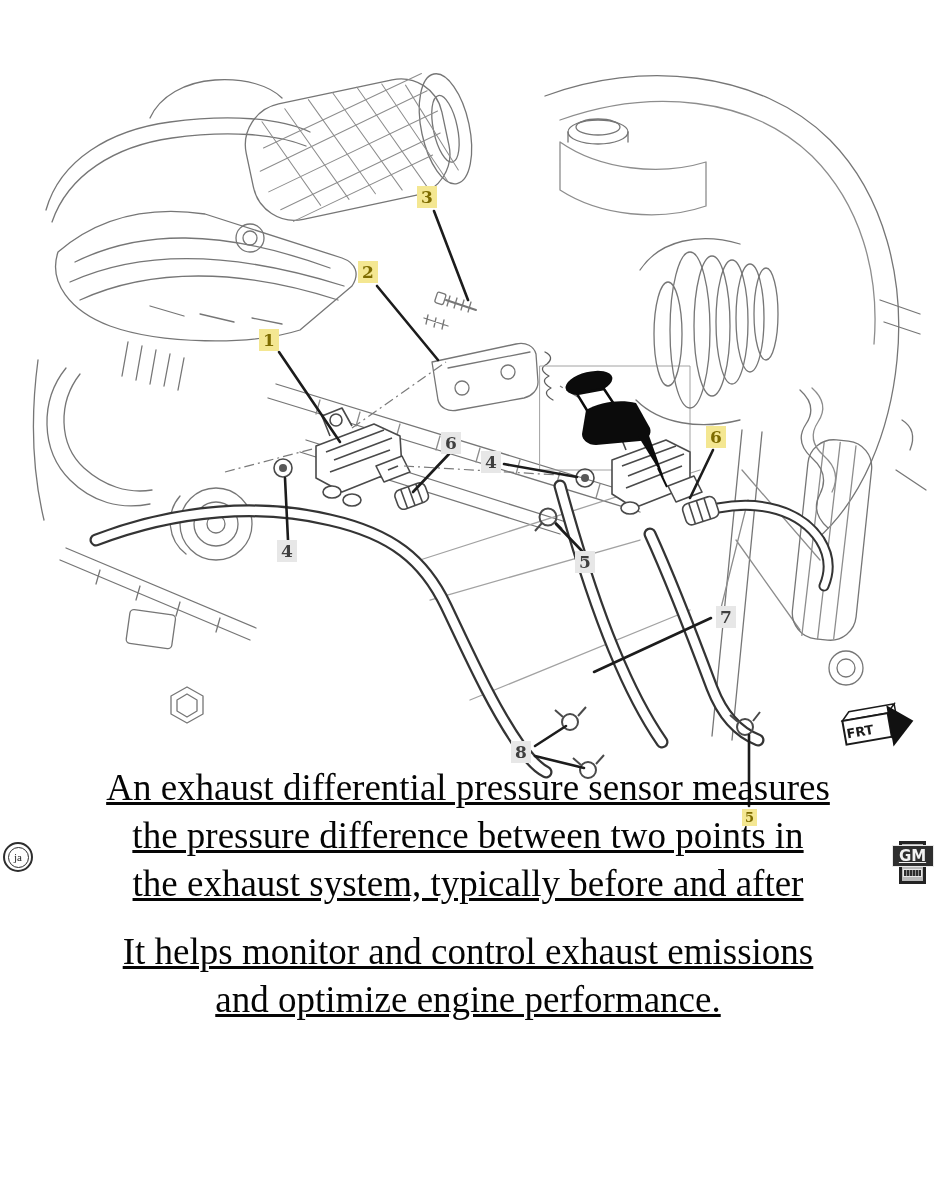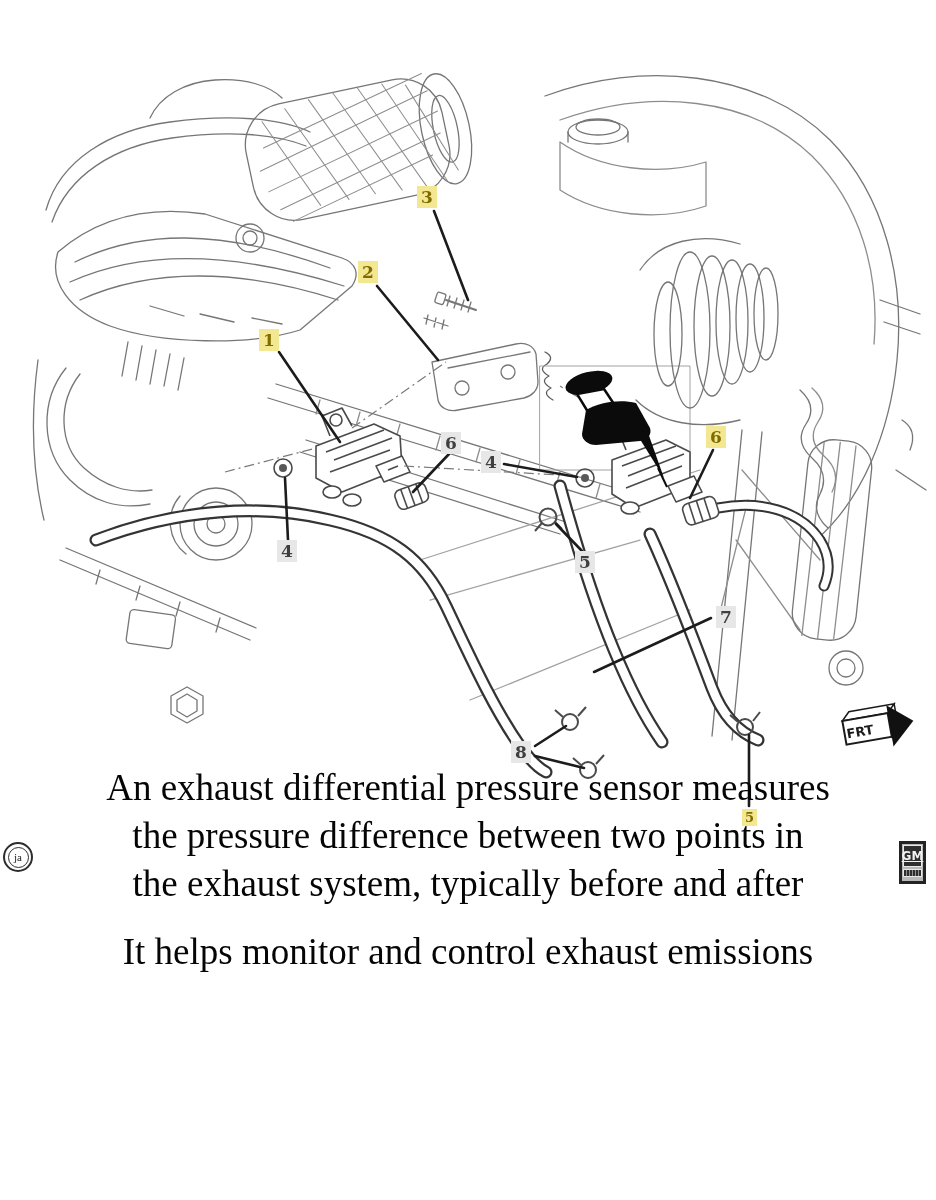--- a/index.html
+++ b/index.html
@@ -22,36 +22,36 @@
   .pos-c5m{left:575px;top:551px;}
   .pos-c6l{left:441px;top:432px;}
   .pos-c6r{left:706px;top:426px;}
   .pos-c7{left:716px;top:606px;}
   .pos-c8{left:511px;top:741px;}
   .pos-c5b{left:742px;top:809px;}
 
   
   .caption{position:absolute;left:0;top:764px;width:936px;text-align:center;
            color:#050505;font-size:37px;line-height:48px;z-index:2;}
-  .caption .line{white-space:nowrap;}
+  .caption .line{white-space:nowrap;text-decoration:underline;}
   .caption .gap{margin-top:20px;}
 
   
   .stamp{position:absolute;left:3px;top:842px;width:26px;height:26px;border-radius:50%;
          border:2px solid #2d2d2d;display:flex;align-items:center;justify-content:center;z-index:2;}
   .stamp-inner{width:19px;height:19px;border-radius:50%;border:1px solid #2d2d2d;
          display:flex;align-items:center;justify-content:center;
          font-family:"Liberation Serif",serif;font-size:11px;color:#222;}
 
   
   .gm{position:absolute;left:899px;top:841px;width:27px;height:43px;border:3px solid #232323;
       background:#b9b9b9;box-sizing:border-box;display:flex;flex-direction:column;
       align-items:center;justify-content:flex-start;padding:1px;z-index:2;}
-  .gm-mark{width:19px;height:22px;background:#2e2e2e;border:1px solid #e8e8e8;box-sizing:border-box;
-      color:#f2f2f2;font-family:"DejaVu Sans",sans-serif;font-weight:bold;font-size:12px;
+  .gm-mark{width:42px;height:22px;background:#2e2e2e;border:1px solid #e8e8e8;box-sizing:border-box;
+      color:#f2f2f2;font-family:"DejaVu Sans",sans-serif;font-weight:bold;font-size:15px;
       display:flex;align-items:center;justify-content:center;text-decoration:underline;}
   .gm-bar{width:19px;height:8px;margin-top:2px;background:#2e2e2e;border:1px solid #e8e8e8;box-sizing:border-box;
       background-image:repeating-linear-gradient(90deg,#2e2e2e 0 2px,#8f8f8f 2px 3px);}
 </style>
 </head>
 <body>
 
 <div class="page">
 
   <svg class="art" width="936" height="1200" viewBox="0 0 936 1200">
@@ -236,20 +236,21 @@
   <span class="callout yellow pos-c6r">6</span>
   <span class="callout gray pos-c7">7</span>
   <span class="callout gray pos-c8">8</span>
   <span class="callout yellow small pos-c5b">5</span>
 
   <div class="caption">
     <div class="line">An exhaust differential pressure sensor measures</div>
     <div class="line">the pressure difference between two points in</div>
     <div class="line">the exhaust system, typically before and after</div>
     <div class="line gap">It helps monitor and control exhaust emissions</div>
+    <div class="line">and optimize engine performance.</div>
   </div>
 
   <div class="stamp">
     <div class="stamp-inner">ja</div>
   </div>
 
   <div class="gm">
     <div class="gm-mark">GM</div>
     <div class="gm-bar"></div>
   </div>

